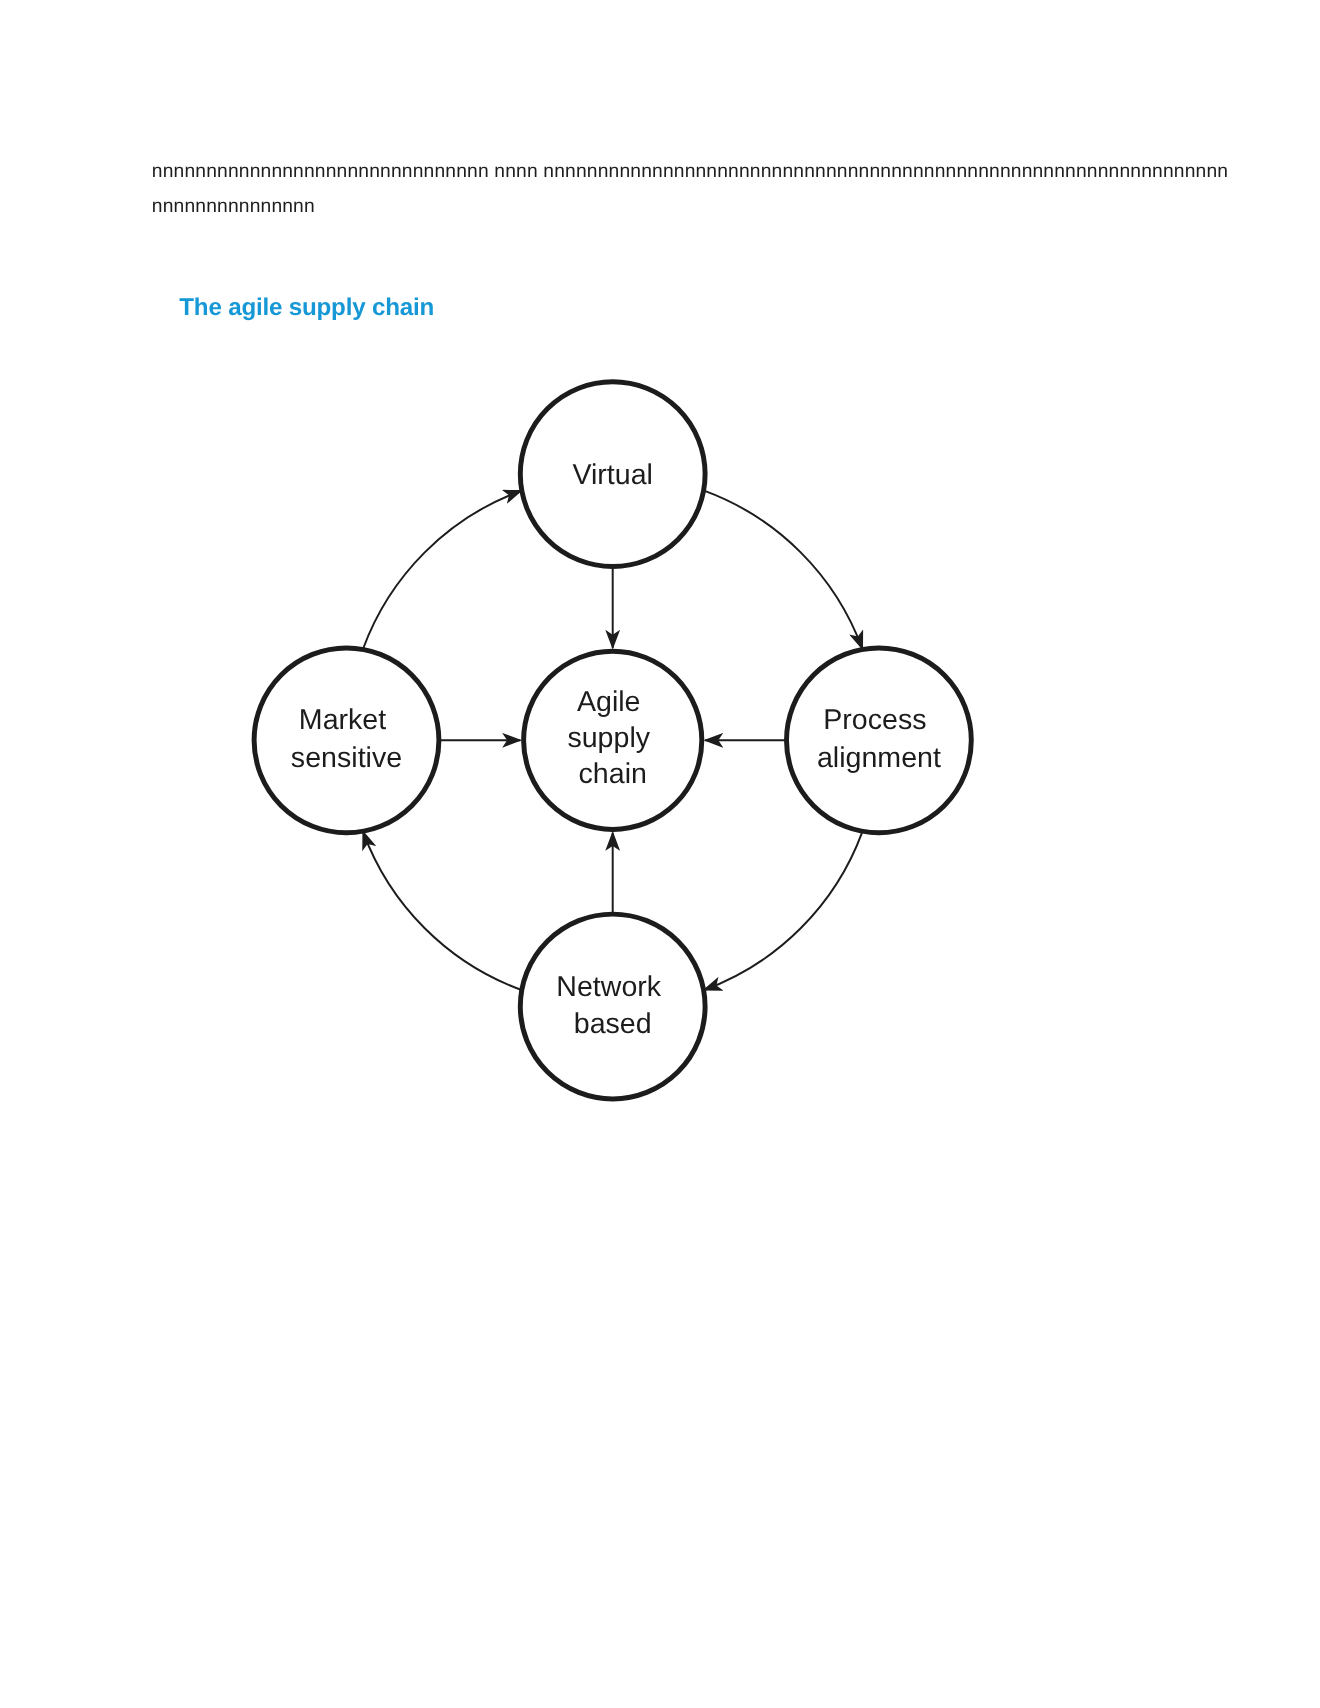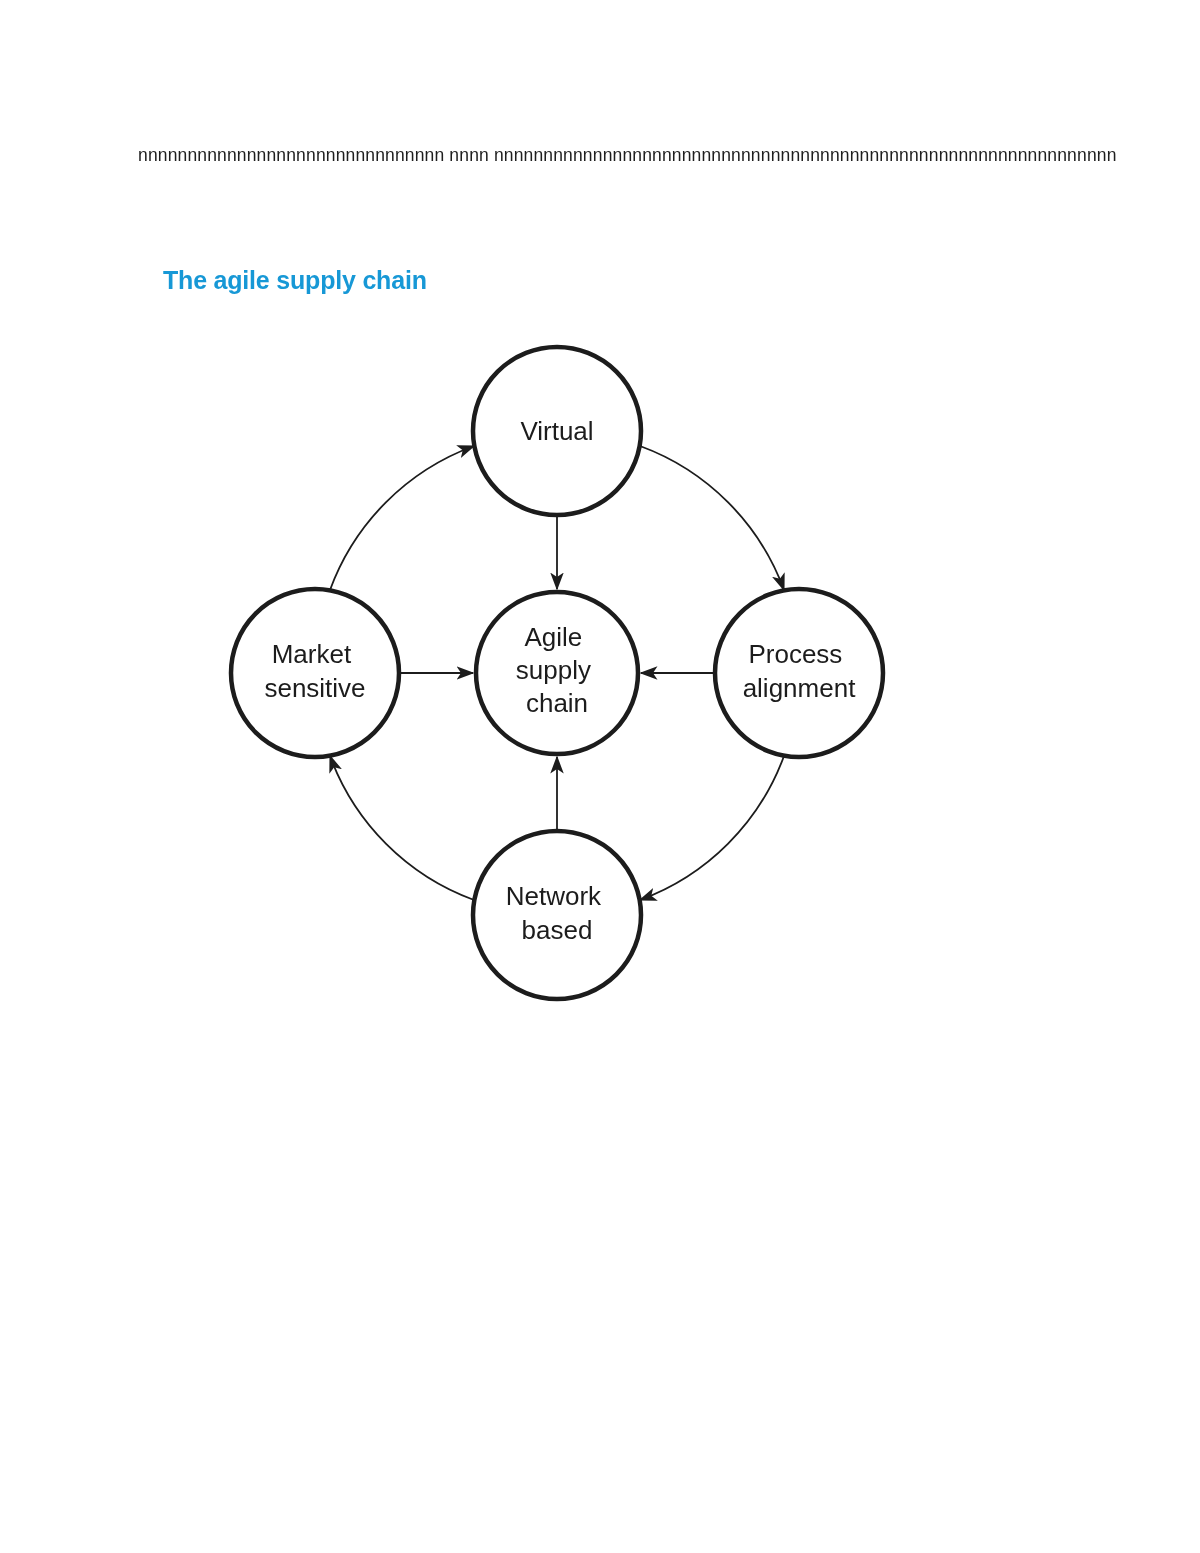--- a/index.html
+++ b/index.html
@@ -16,21 +16,21 @@
     width: 930px;
     font-size: 17.5px;
     line-height: 32px;
     letter-spacing: 0.15px;
     color: #1e1e1e;
     white-space: nowrap;
   }
   .figure-title {
     position: absolute;
     left: 163px; top: 266px;
-    font-size: 25px;
+    font-size: 22px;
     font-weight: bold;
     letter-spacing: -0.2px;
     color: #1798d6;
     margin: 0;
   }
   svg.diagram {
     position: absolute;
     left: 0; top: 0;
     width: 1200px; height: 1553px;
   }
@@ -49,20 +49,21 @@
     font-size: 26px;
     fill: #1c1c1c;
     text-anchor: middle;
   }
 </style>
 </head>
 <body>
 
 <div class="paragraph">
   <div>nnnnnnnnnnnnnnnnnnnnnnnnnnnnnnn nnnn nnnnnnnnnnnnnnnnnnnnnnnnnnnnnnnnnnnnnnnnnnnnnnnnnnnnnnnnnnnnnnn</div>
+  <div>nnnnnnnnnnnnnnn</div>
 </div>
 
 <h2 class="figure-title" style="color: rgb(23, 152, 214);">The agile supply chain</h2>
 
 <svg class="diagram" viewBox="0 0 1200 1553" aria-hidden="false">
   <defs>
     <marker id="ah" viewBox="0 0 12 9" refX="11" refY="4.5" markerWidth="18" markerHeight="13.5" orient="auto" markerUnits="userSpaceOnUse">
       <path d="M0,0 L12,4.5 L0,9 L3,4.5 Z" fill="#1c1c1c"></path>
     </marker>
   </defs>

